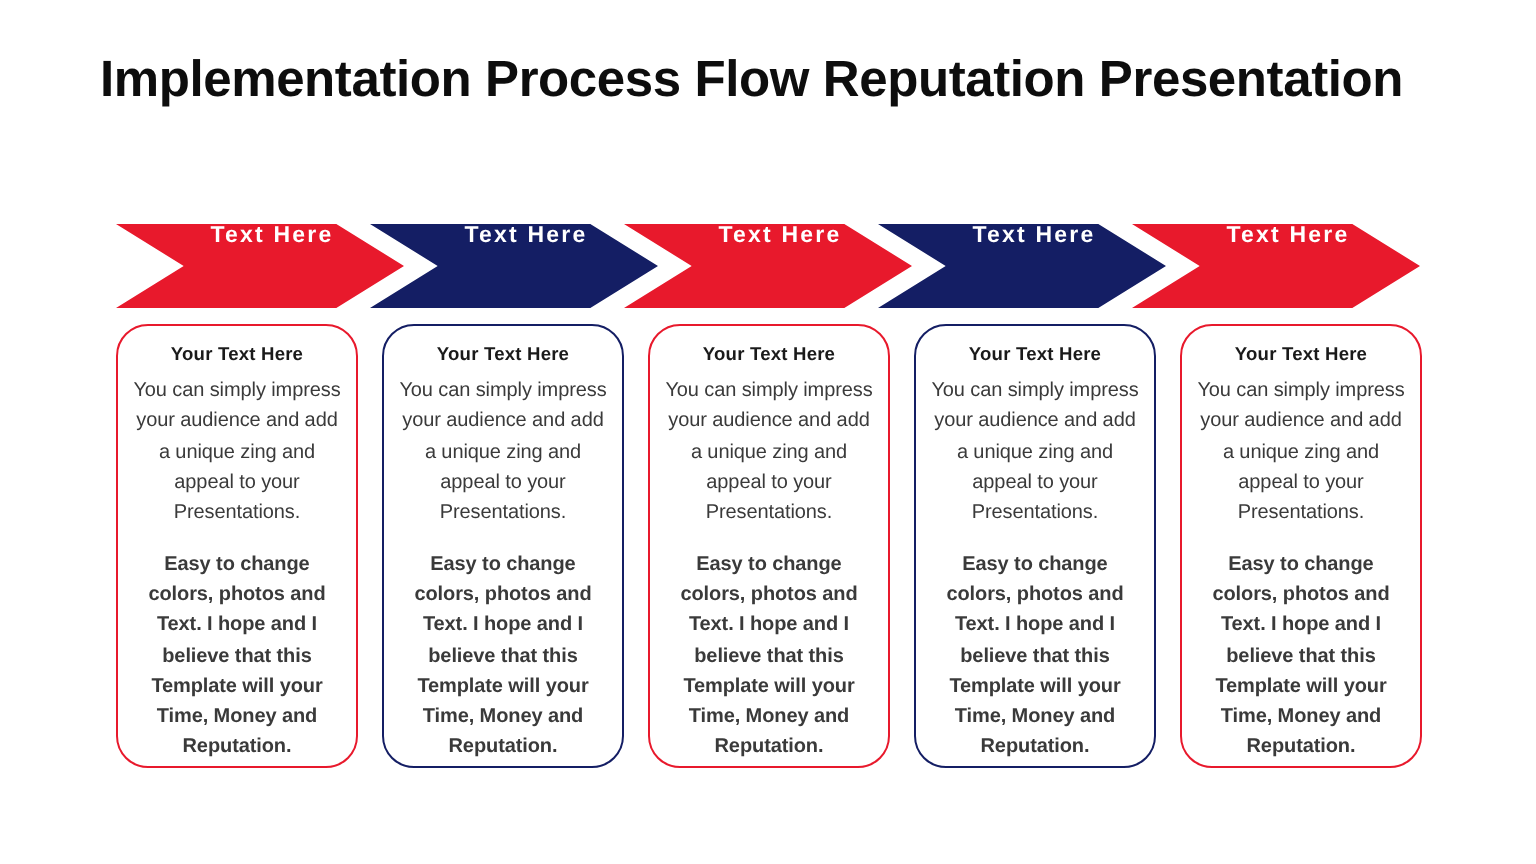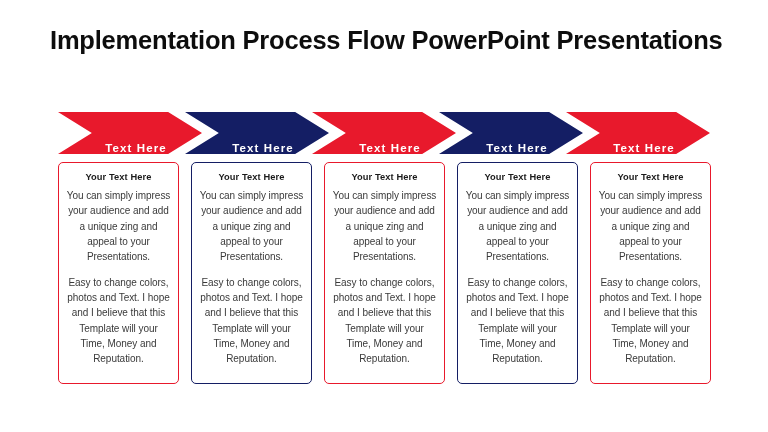--- a/index.html
+++ b/index.html
@@ -41,21 +41,21 @@
     width: 652px;
     height: 42px;
   }
 
   .chevron {
     position: absolute;
     top: 0;
     height: 42px;
     width: 144px;
     display: flex;
-    align-items: flex-end;
+    align-items: flex-start;
     justify-content: center;
     -webkit-clip-path: polygon(0% 0%, 76.5% 0%, 100% 50%, 76.5% 100%, 0% 100%, 23.5% 50%);
     clip-path: polygon(0% 0%, 76.5% 0%, 100% 50%, 76.5% 100%, 0% 100%, 23.5% 50%);
   }
 
   .chevron-label {
     color: #ffffff;
     font-size: 11.5px;
     font-weight: bold;
     letter-spacing: 1.1px;
@@ -72,21 +72,21 @@
     height: 222px;
   }
 
   .card {
     position: absolute;
     top: 0;
     width: 121px;
     height: 222px;
     background: #ffffff;
     border: 1.6px solid #e8192c;
-    border-radius: 5px;
+    border-radius: 16px;
     padding: 9px 7px 7px 7px;
     text-align: center;
     overflow: hidden;
   }
 
   .card-title {
     font-size: 9.3px;
     font-weight: bold;
     color: #1a1a1a;
     margin-bottom: 5px;
@@ -94,28 +94,28 @@
     line-height: 1.2;
   }
 
   .card-para {
     font-size: 10px;
     color: #3a3a3a;
     line-height: 1.52;
     letter-spacing: -0.05px;
   }
 
-  .card-para.second { margin-top: 11px; }
+  .card-para.second { margin-top: 11px; font-weight: bold; }
 </style>
 </head>
 <body>
 
 <div class="slide" style="background: rgb(255, 255, 255);">
 
-  <div class="slide-title" style="color: rgb(13, 13, 13);">Implementation Process Flow PowerPoint Presentations</div>
+  <div class="slide-title" style="color: rgb(13, 13, 13);">Implementation Process Flow Reputation Presentation</div>
 
   <div class="banner-row">
     <div class="chevron" style="left: 0px; background: rgb(232, 25, 44);">
       <span class="chevron-label">Text Here</span>
     </div>
     <div class="chevron" style="left: 127px; background: rgb(20, 30, 100);">
       <span class="chevron-label">Text Here</span>
     </div>
     <div class="chevron" style="left: 254px; background: rgb(232, 25, 44);">
       <span class="chevron-label">Text Here</span>

